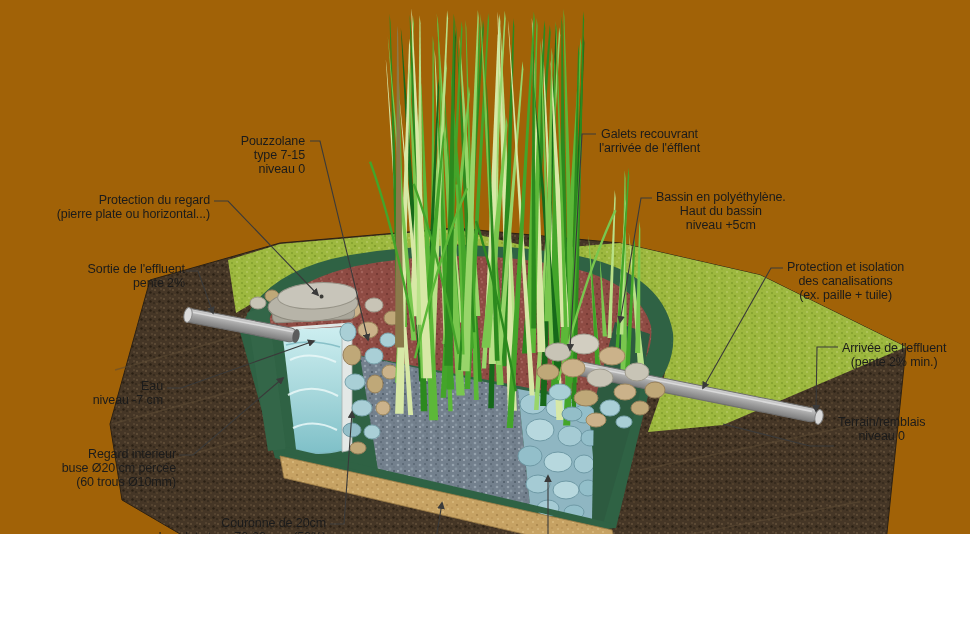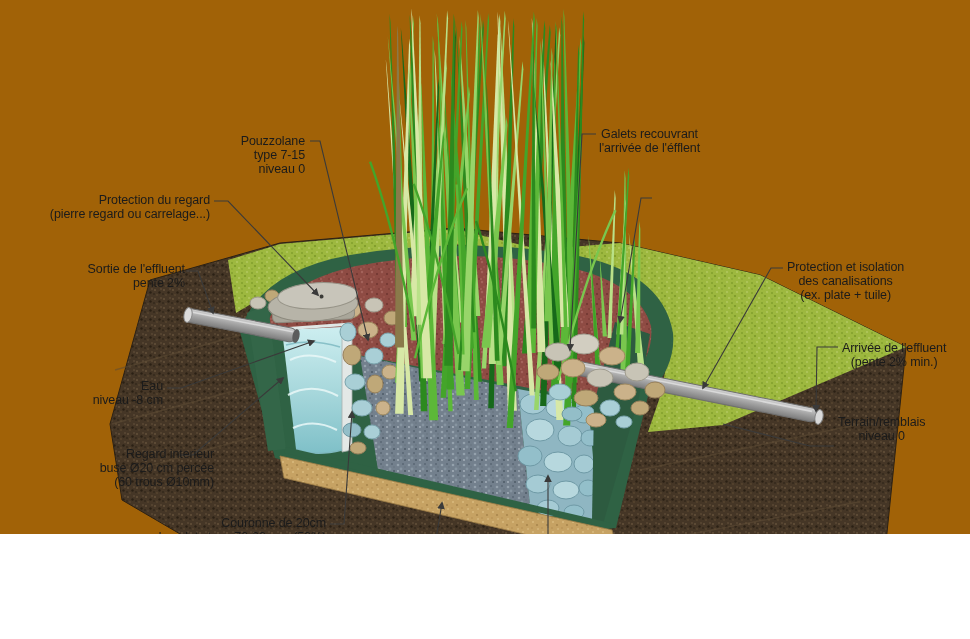--- a/index.html
+++ b/index.html
@@ -310,33 +310,36 @@
     <polyline points="783,268 771,268 703,388" marker-end="url(#arr)"></polyline>
     <polyline points="838,347 817,347 816,411" marker-end="url(#arr)"></polyline>
     <polyline points="834,446 810,446 723,424"></polyline>
   </g>
 </svg>
 
   <div class="lbl ra" style="right:665px;top:135px">Pouzzolane
 type 7-15
 niveau 0</div>
   <div class="lbl ra" style="right:760px;top:194px">Protection du regard
-(pierre regard ou carrelage...)</div>
+(pierre plate ou horizontal...)</div>
   <div class="lbl ra" style="right:785px;top:263px">Sortie de l'effluent
 pente 2%</div>
   <div class="lbl ra" style="right:807px;top:380px">Eau
-niveau -8 cm</div>
-  <div class="lbl ra" style="right:756px;top:448px">Regard interieur
+niveau -7 cm</div>
+  <div class="lbl ra" style="right:794px;top:448px">Regard interieur
 buse Ø20 cm percée
 (60 trous Ø10mm)</div>
   <div class="lbl ra" style="right:644px;top:517px">Couronne de 20cm
 de galets type 70-60 mm (50%)
 et graviers roulés 10-20mm (50%)</div>
   <div class="lbl" style="left:599px;top:128px">Galets recouvrant
 l'arrivée de l'éfflent</div>
+  <div class="lbl" style="left:656px;top:191px">Bassin en polyéthylène.
+Haut du bassin
+niveau +5cm</div>
   <div class="lbl" style="left:787px;top:261px">Protection et isolation
 des canalisations
-(ex. plate + tuile)</div>
+(ex. paille + tuile)</div>
   <div class="lbl" style="left:842px;top:342px">Arrivée de l'effluent
 (pente 2% min.)</div>
   <div class="lbl" style="left:838px;top:416px">Terrain/remblais
 niveau 0</div>
 </div>
 
 </body></html>

